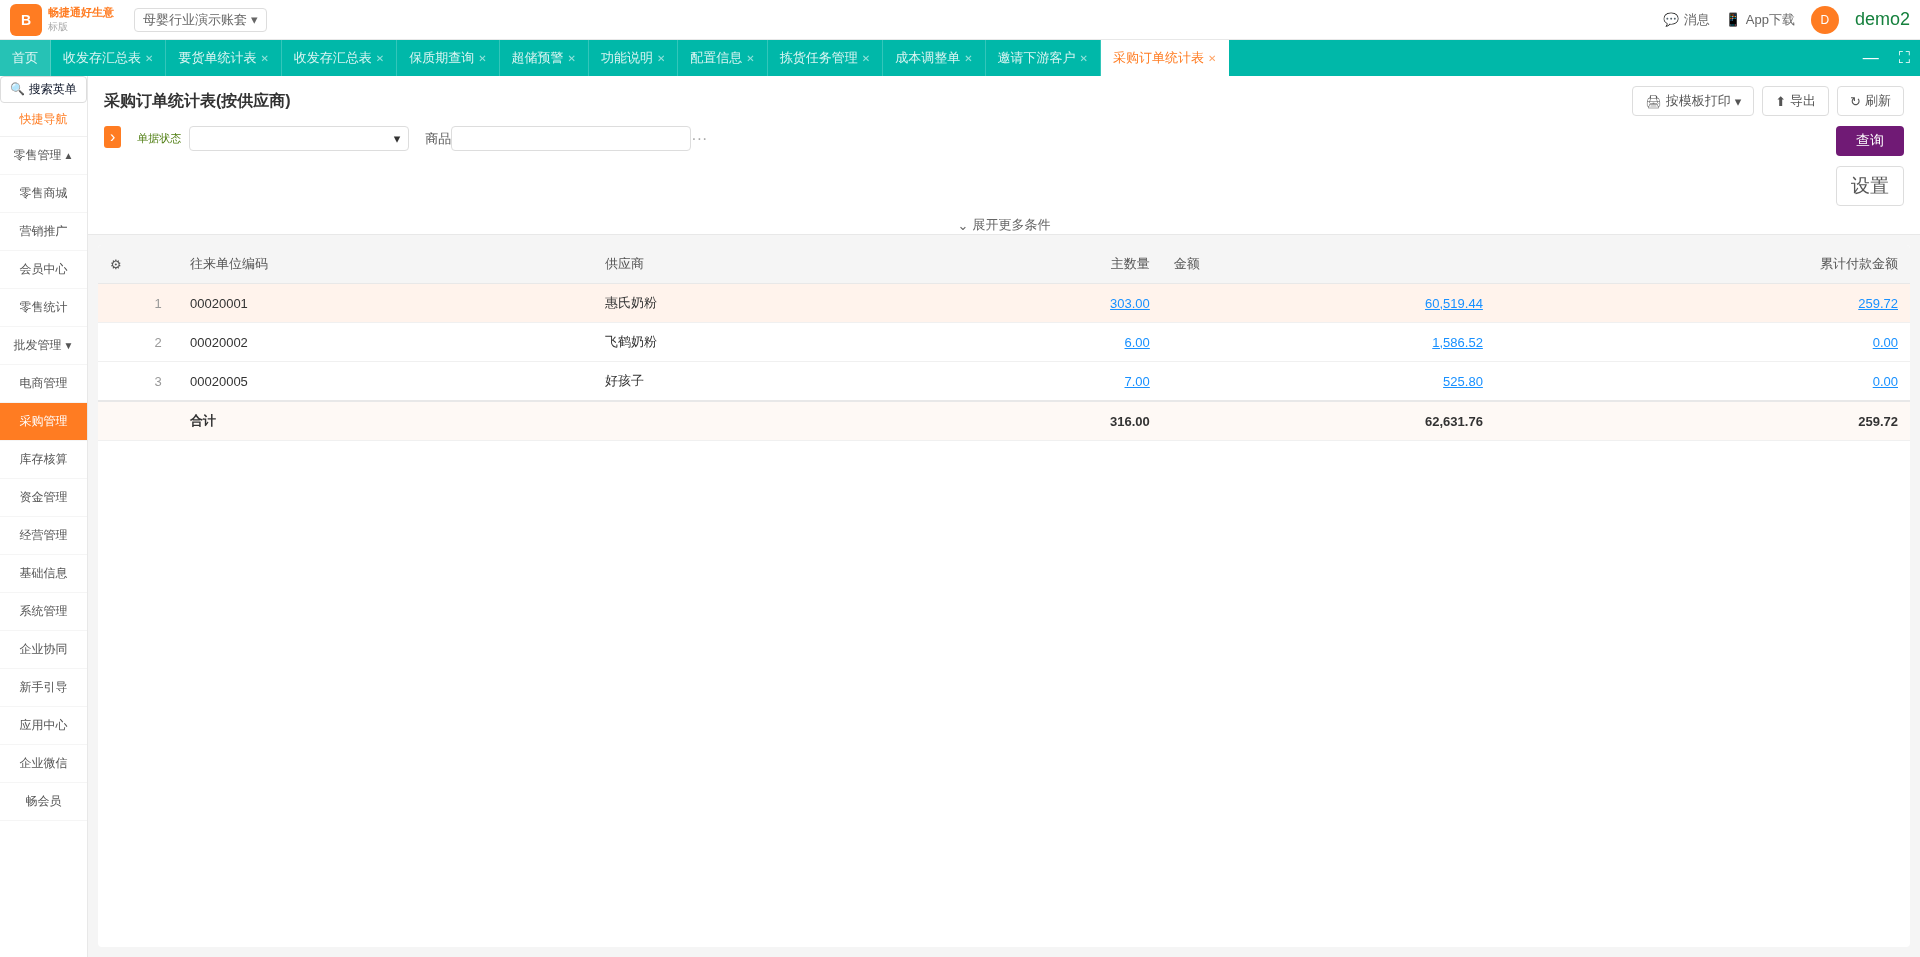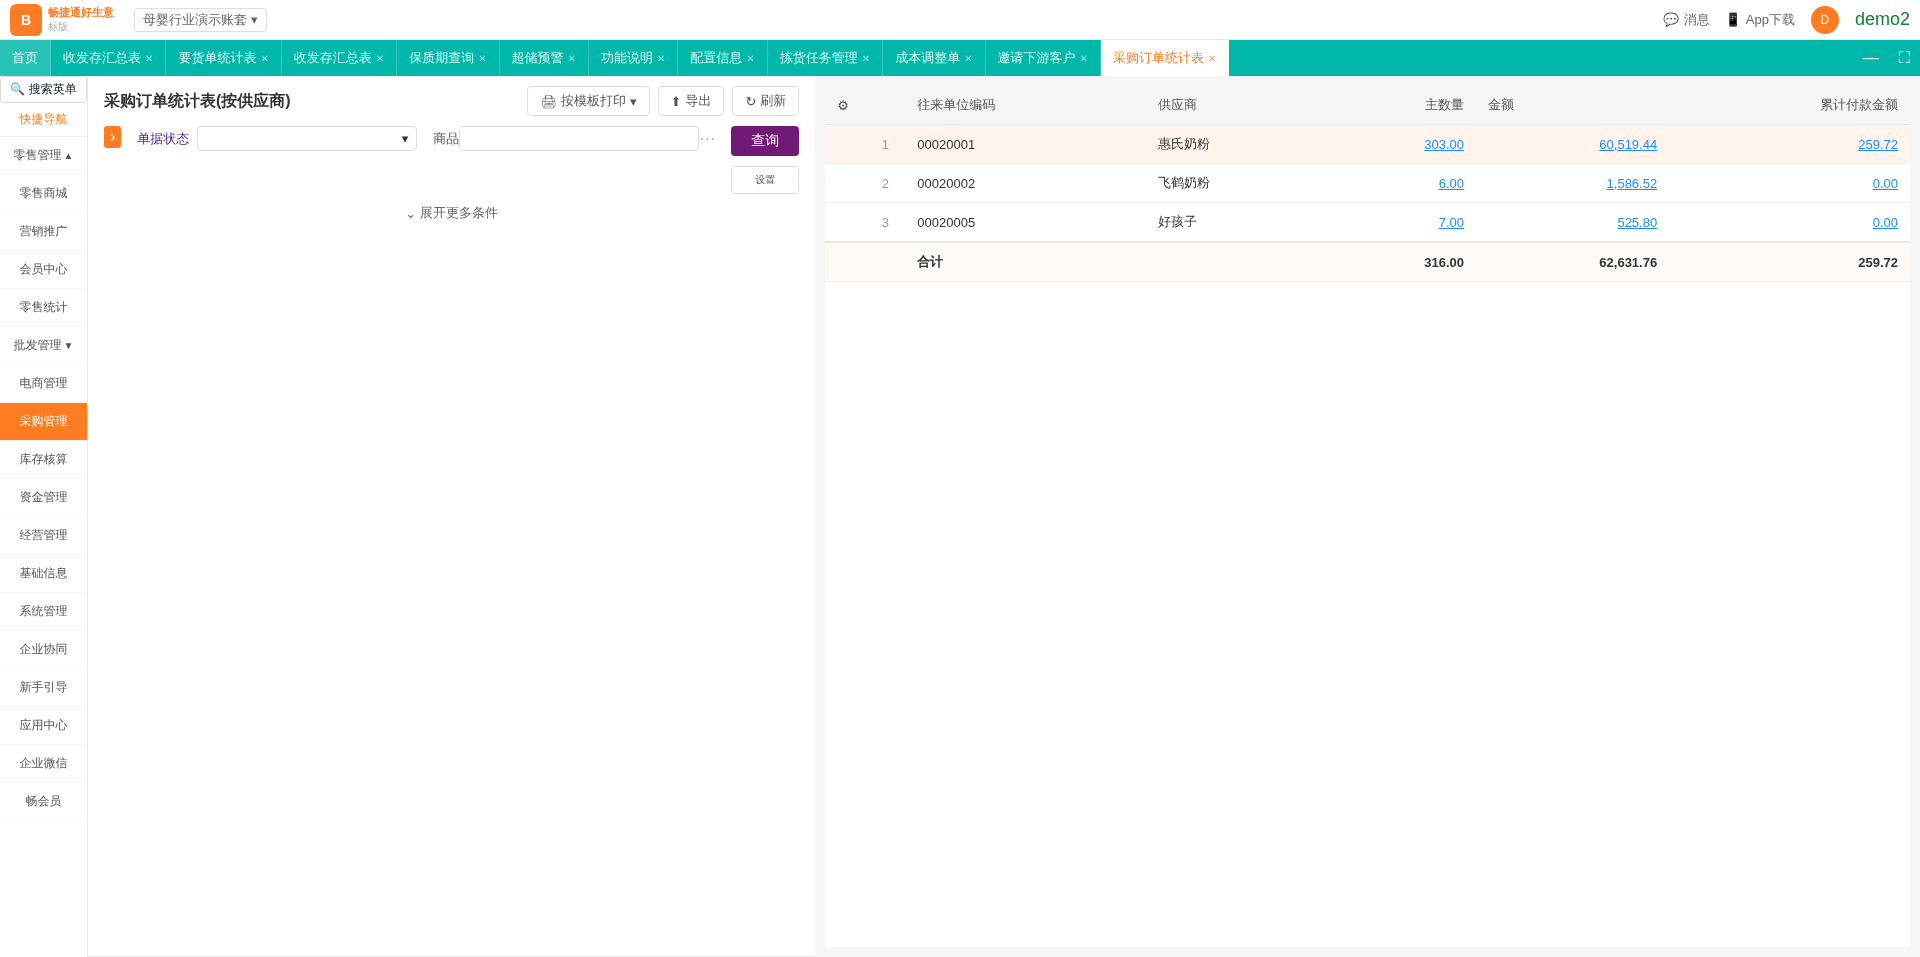--- a/index.html
+++ b/index.html
@@ -28,31 +28,31 @@
 
     
     .sidebar { width: 88px; background: #fff; border-right: 1px solid #e8e8e8; display: flex; flex-direction: column; overflow-y: auto; }
     .sidebar-search-btn { width: 100%; background: none; border: 1px solid #ddd; border-radius: 4px; padding: 4px; color: #0f172a; font-size: 12px; cursor: pointer; text-align: center; }
     .sidebar-nav-btn { padding: 8px 6px; text-align: center; font-size: 12px; color: #ff7c22; cursor: pointer; border-bottom: 1px solid #f0f0f0; }
     .sidebar-item { padding: 10px 4px; text-align: center; font-size: 12px; color: #555; cursor: pointer; border-bottom: 1px solid #f5f5f5; }
     .sidebar-item.active { color: #fff; background: #ff7c22; }
     .sidebar-item-with-arrow { display: flex; align-items: center; justify-content: center; gap: 2px; }
 
     
-    .content-area { flex: 1; display: flex; flex-direction: row; overflow: hidden; background: #f5f5f5; }
+    .content-area { flex: 1; display: flex; flex-direction: column; overflow: hidden; background: #f5f5f5; }
     .btn-template { display: flex; align-items: center; gap: 4px; padding: 5px 12px; border: 1px solid #ddd; border-radius: 4px; background: #fff; cursor: pointer; font-size: 13px; color: #555; }
     .btn-export { display: flex; align-items: center; gap: 4px; padding: 5px 12px; border: 1px solid #ddd; border-radius: 4px; background: #fff; cursor: pointer; font-size: 13px; color: #555; }
     .btn-refresh { display: flex; align-items: center; gap: 4px; padding: 5px 12px; border: 1px solid #ddd; border-radius: 4px; background: #fff; cursor: pointer; font-size: 13px; color: #555; }
     .filter-date-btn { padding: 2px 8px; border: 1px solid #ddd; border-radius: 3px; background: #fff; cursor: pointer; font-size: 12px; color: #555; }
     .filter-date-btn.more { color: #999; }
     .filter-date-custom { color: #ff7c22; background: #fff5ef; border-color: #ff7c22; padding: 2px 6px; border-radius: 3px; font-size: 12px; }
     .filter-select { display: flex; align-items: center; border: 1px solid #ddd; border-radius: 4px; padding: 4px 8px; background: #fff; min-width: 180px; cursor: pointer; gap: 4px; }
     .filter-input { border: 1px solid #ddd; border-radius: 4px; padding: 4px 8px; min-width: 200px; font-size: 13px; }
     .btn-query { background: #701a75; color: #fff; border: none; border-radius: 4px; padding: 6px 20px; cursor: pointer; font-size: 14px; }
-    .btn-settings { background: #fff; color: #555; border: 1px solid #ddd; border-radius: 4px; padding: 6px 12px; cursor: pointer; font-size: 10px; display: block; margin-top: 6px; }
+    .btn-settings { background: #fff; color: #555; border: 1px solid #ddd; border-radius: 4px; padding: 6px 12px; cursor: pointer; font-size: 19px; display: block; margin-top: 6px; }
     .expand-more { display: flex; align-items: center; justify-content: center; color: #666; font-size: 13px; cursor: pointer; gap: 4px; padding: 6px 0 0; }
 
     
     .table-wrapper { flex: 1; overflow: auto; padding: 0; background: #fff; margin: 10px; border-radius: 4px; }
     .data-table { width: 100%; border-collapse: collapse; }
     .data-table th { background: #f5f5f5; padding: 10px 12px; text-align: left; font-weight: normal; color: #555; border-bottom: 1px solid #e8e8e8; font-size: 13px; white-space: nowrap; }
     .data-table td { padding: 10px 12px; border-bottom: 1px solid #f0f0f0; font-size: 13px; color: #333; }
     .data-table tr.selected td { background: #fff3ec; }
     .data-table .num-cell { color: #1890ff; text-decoration: underline; text-align: right; cursor: pointer; }
     .data-table .index-cell { color: #999; text-align: center; }
@@ -240,21 +240,21 @@
       </div>
 
       <div style="padding: 10px 0 4px; display:flex; align-items:flex-start; gap:16px; flex-wrap:wrap;">
 
         <div style="display:flex; align-items:center;">
           <span style="background:#ff7c22; color:#fff; border-radius:3px; padding:2px 6px; font-size:16px; cursor:pointer;">›</span>
         </div>
 
 
         <div style="display:flex; align-items:center; gap:8px;">
-          <span style="font-size:13px;color:#4c1d95;font-family:Liberation Mono, monospace;">单据状态</span>
+          <span style="font-size:11px;color:#4d7c0f;font-family:Liberation Mono, monospace;">单据状态</span>
           <div class="filter-select" style="min-width:220px;">
             <span style="flex:1;color:#ccc;font-size:13px;"></span>
             <span>▾</span>
           </div>
         </div>
 
         <div style="display:flex; align-items:center; ">
           <span style="font-size:13px;color:#555;">商品</span>
           <input class="filter-input" style="min-width: 240px;">
           <span style="color:#aaa; cursor:pointer; font-size:16px;">···</span>

